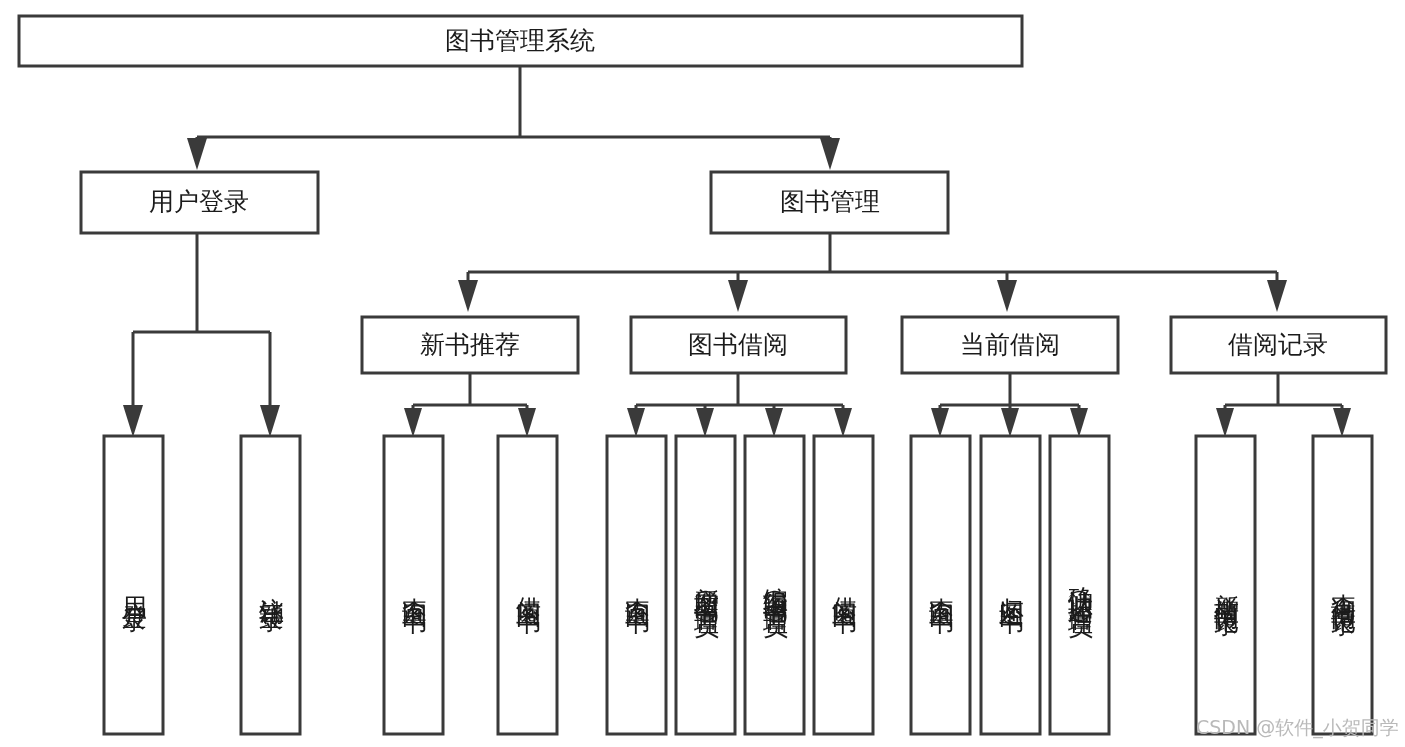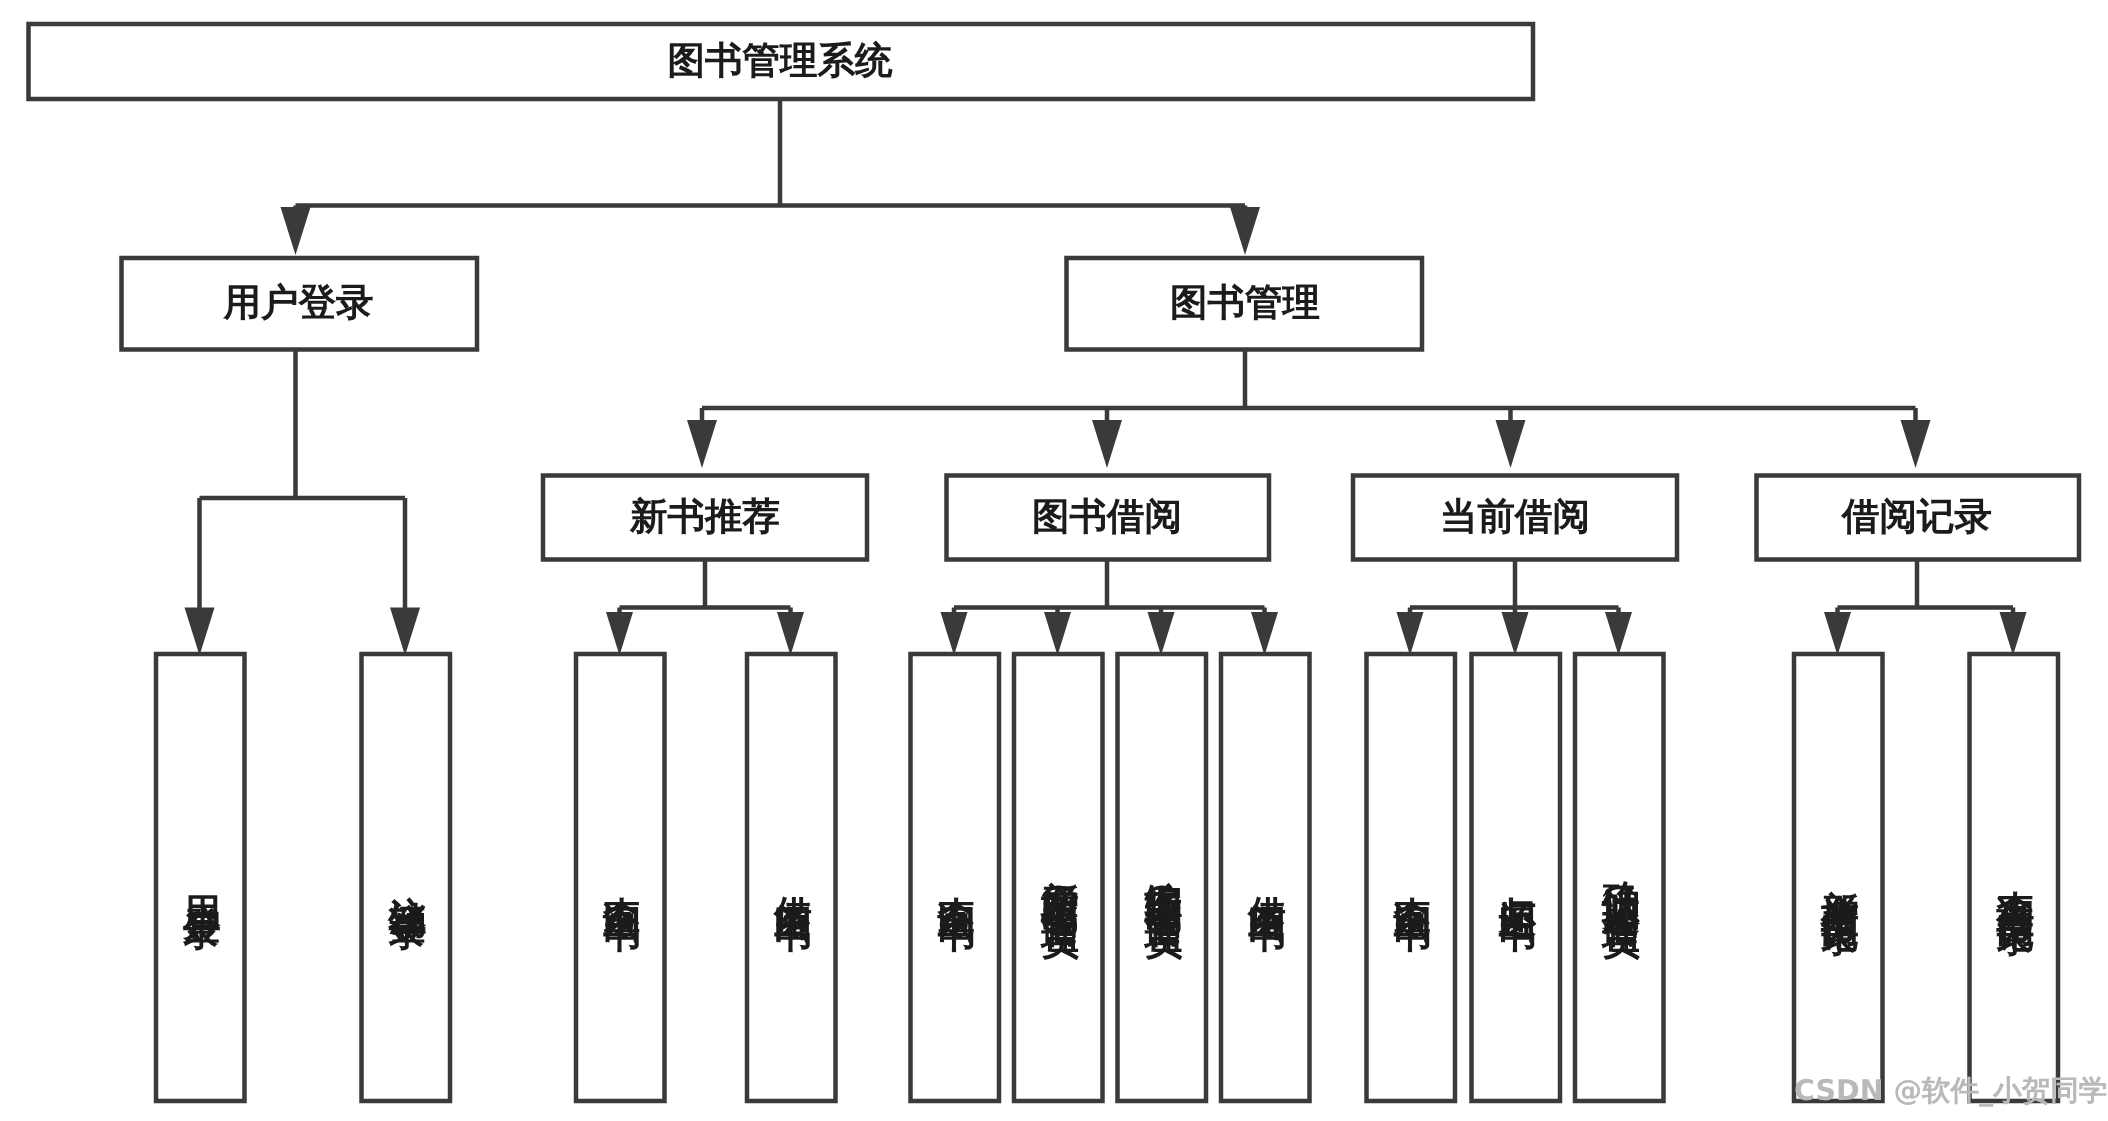--- a/index.html
+++ b/index.html
@@ -13,21 +13,20 @@
     font-family: "DejaVu Sans", "Liberation Sans", sans-serif;
     overflow: hidden;
     position: relative;
   }
   #diagram-root {
     position: absolute;
     left: 0;
     top: 0;
     width: 1405px;
     height: 747px;
-    font-weight: bold;
   }
   svg.diagram {
     display: block;
     width: 1405px;
     height: 747px;
     background: #ffffff;
   }
   .node-box {
     fill: #ffffff;
     stroke: #3a3a3a;

